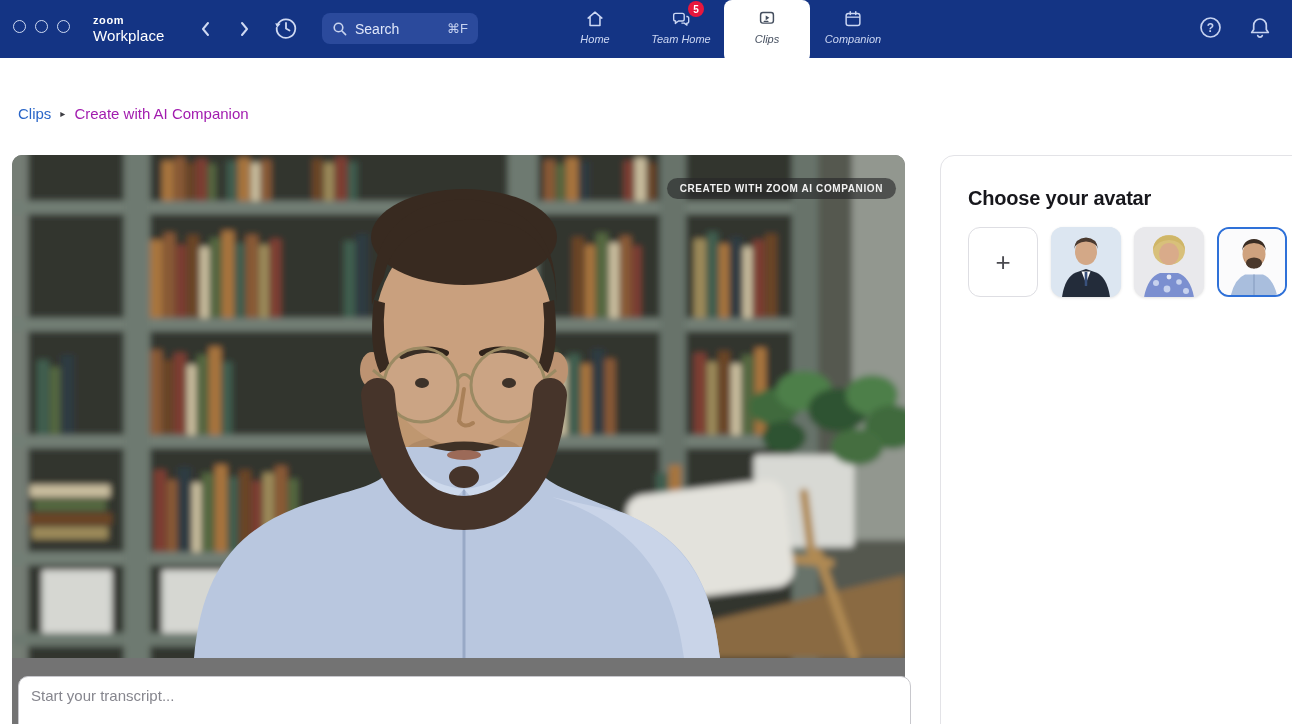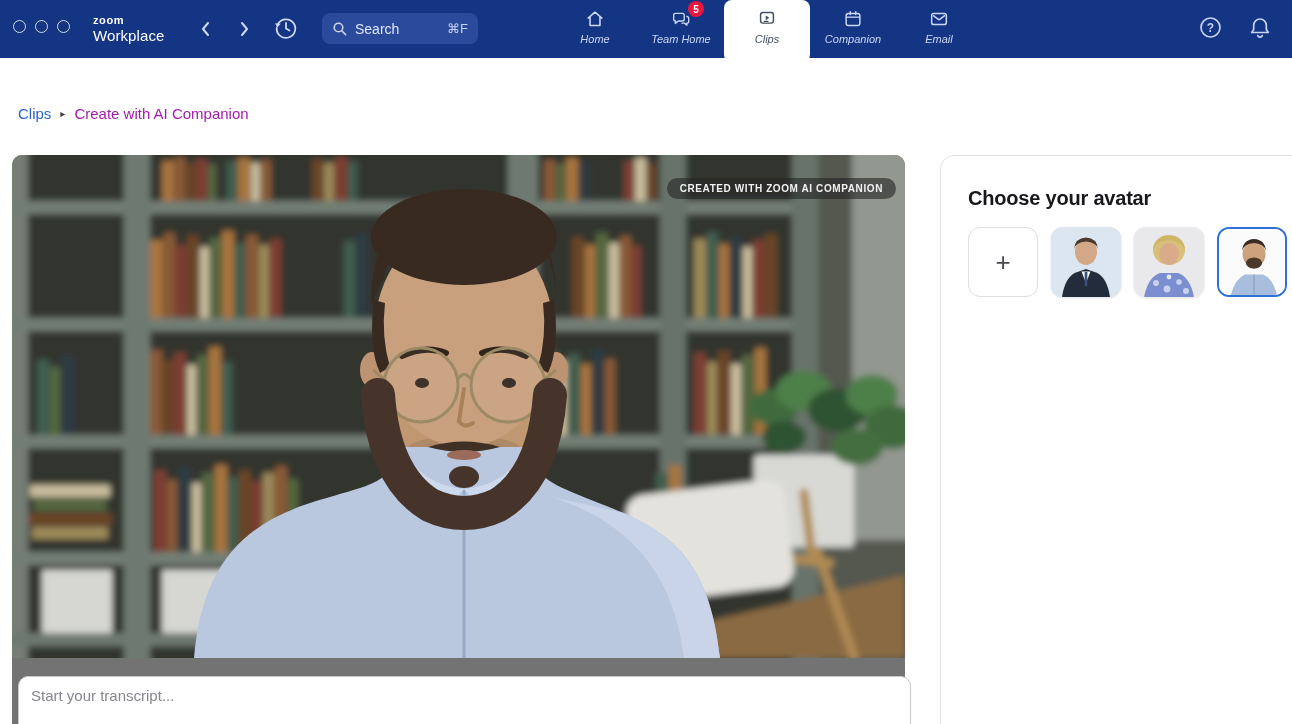--- a/index.html
+++ b/index.html
@@ -121,27 +121,20 @@
     </button>
     <button class="tab">
       <svg width="22" height="22" viewBox="0 0 24 24">
         <rect x="4.5" y="6" width="15" height="13" rx="2.5" fill="none" stroke="#ccd7f3" stroke-width="1.6"></rect>
         <line x1="4.5" y1="10" x2="19.5" y2="10" stroke="#ccd7f3" stroke-width="1.4"></line>
         <line x1="9" y1="4" x2="9" y2="7" stroke="#ccd7f3" stroke-width="1.6" stroke-linecap="round"></line>
         <line x1="15" y1="4" x2="15" y2="7" stroke="#ccd7f3" stroke-width="1.6" stroke-linecap="round"></line>
       </svg>
       <span class="tlabel">Companion</span>
     </button>
-    <button class="tab">
-      <svg width="22" height="22" viewBox="0 0 24 24">
-        <rect x="4" y="6" width="16" height="12" rx="2.3" fill="none" stroke="#ccd7f3" stroke-width="1.6"></rect>
-        <polyline points="5.5,8 12,13 18.5,8" fill="none" stroke="#ccd7f3" stroke-width="1.5" stroke-linejoin="round"></polyline>
-      </svg>
-      <span class="tlabel">Email</span>
-    </button>
   </nav>
 
   <div class="tb-icons">
     <button class="iconbtn">
       <svg width="27" height="27" viewBox="0 0 27 27">
         <circle cx="13.5" cy="13.5" r="9.5" fill="none" stroke="#c6d2f0" stroke-width="1.7"></circle>
         <text x="13.5" y="18" text-anchor="middle" font-size="12" font-weight="700" fill="#c6d2f0" font-family="Liberation Sans, sans-serif">?</text>
       </svg>
     </button>
     <button class="iconbtn">

